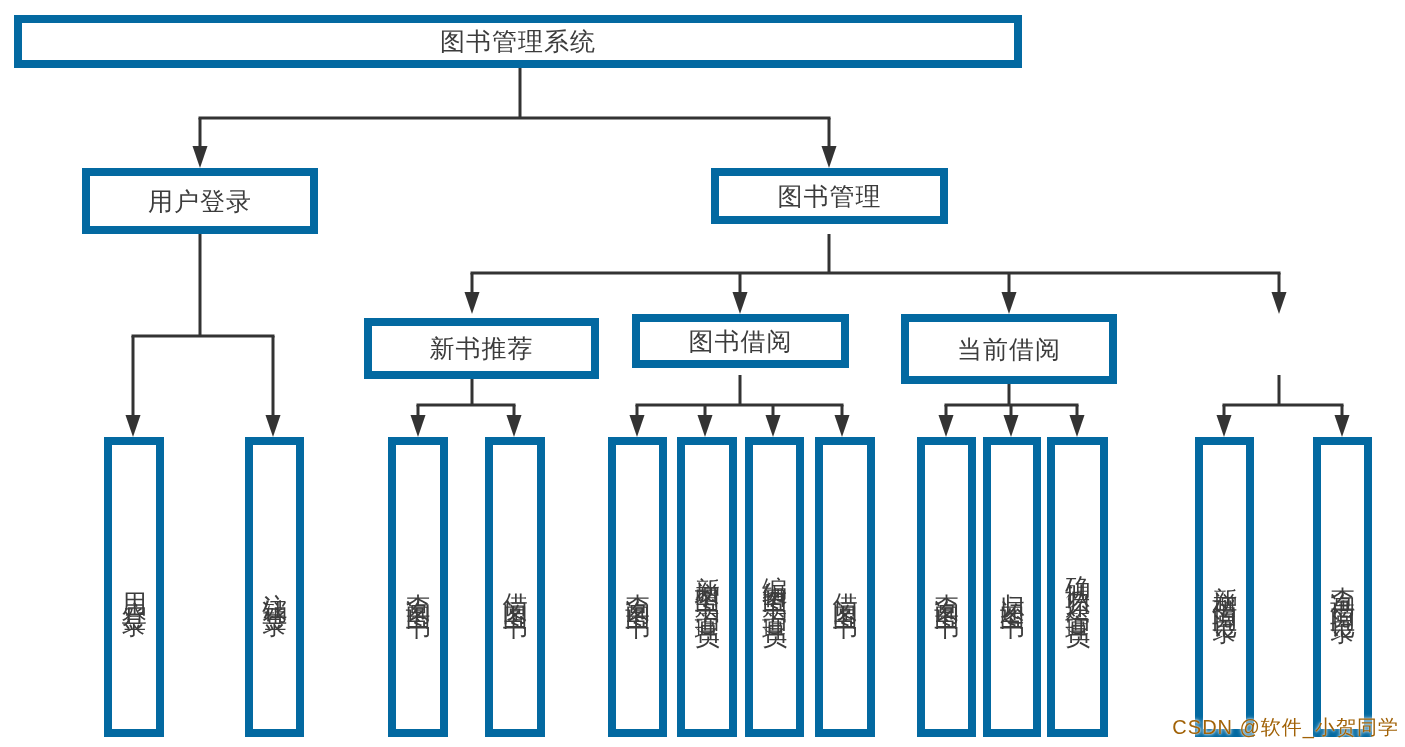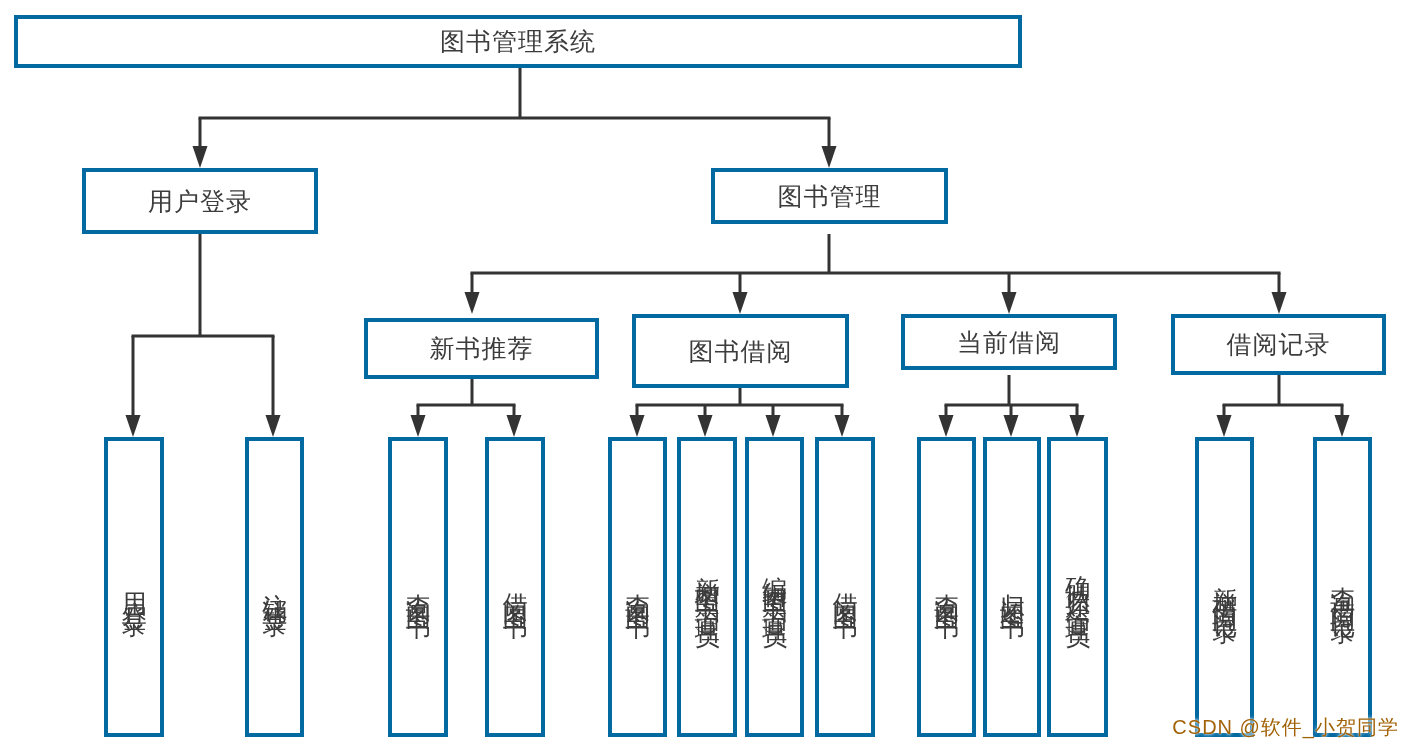--- a/index.html
+++ b/index.html
@@ -26,21 +26,21 @@
     stroke: #333333;
     stroke-width: 3;
   }
   #wires polygon {
     fill: #333333;
   }
   .box {
     position: absolute;
     box-sizing: border-box;
     background: #ffffff;
-    border: 4px solid #0369a1;
+    border: 8px solid #0369a1;
     display: flex;
     align-items: center;
     justify-content: center;
     color: #3c3c3c;
   }
   .box.h {
     font-size: 25px;
     letter-spacing: 1px;
     white-space: nowrap;
   }
@@ -52,22 +52,22 @@
     line-height: 1.1;
     white-space: nowrap;
   }
   
   #n-root            { left: 14px;  top: 15px;  width: 1008px; height: 53px; }
   
   #n-user-login      { left: 82px;  top: 168px; width: 236px; height: 66px; }
   #n-book-mgmt       { left: 711px; top: 168px; width: 237px; height: 56px; }
   
   #n-new-book-rec    { left: 364px;  top: 318px; width: 235px; height: 61px; }
-  #n-book-borrow     { left: 632px;  top: 314px; width: 217px; height: 74px; }
-  #n-current-borrow  { left: 901px;  top: 314px; width: 216px; height: 56px; }
+  #n-book-borrow     { left: 632px;  top: 314px; width: 217px; height: 54px; }
+  #n-current-borrow  { left: 901px;  top: 314px; width: 216px; height: 70px; }
   #n-borrow-records  { left: 1171px; top: 314px; width: 215px; height: 61px; }
   
   .leaf { top: 437px; height: 300px; }
   #l-user-login      { left: 104px;  width: 60px; }
   #l-logout          { left: 245px;  width: 59px; }
   #l-rec-query       { left: 388px;  width: 60px; }
   #l-rec-borrow      { left: 485px;  width: 60px; }
   #l-bor-query       { left: 608px;  width: 59px; }
   #l-bor-add         { left: 677px;  width: 60px; }
   #l-bor-edit        { left: 745px;  width: 59px; }
@@ -183,23 +183,20 @@
 
   <div class="box h" id="n-new-book-rec">
     <span>新书推荐</span>
   </div>
   <div class="box h" id="n-book-borrow">
     <span>图书借阅</span>
   </div>
   <div class="box h" id="n-current-borrow">
     <span>当前借阅</span>
   </div>
-  <div class="box h" id="n-borrow-records">
-    <span>借阅记录</span>
-  </div>
 
   <div class="box v leaf" id="l-user-login">
     <span>用户登录</span>
   </div>
   <div class="box v leaf" id="l-logout">
     <span>注销登录</span>
   </div>
   <div class="box v leaf" id="l-rec-query">
     <span>查询图书</span>
   </div>

